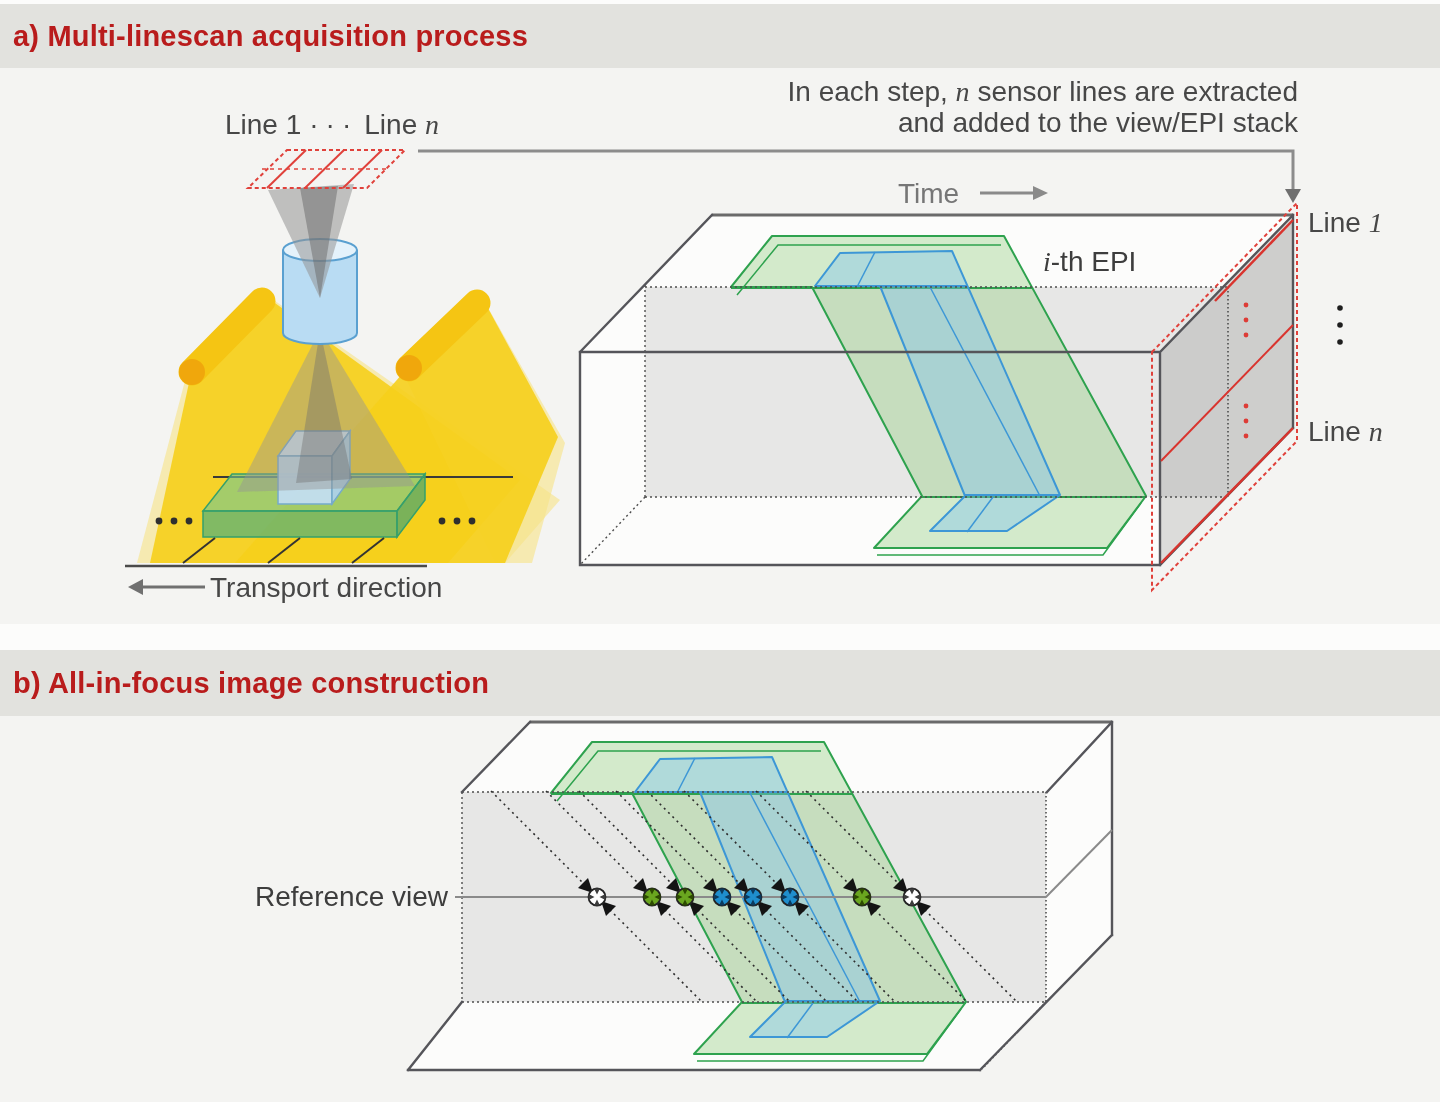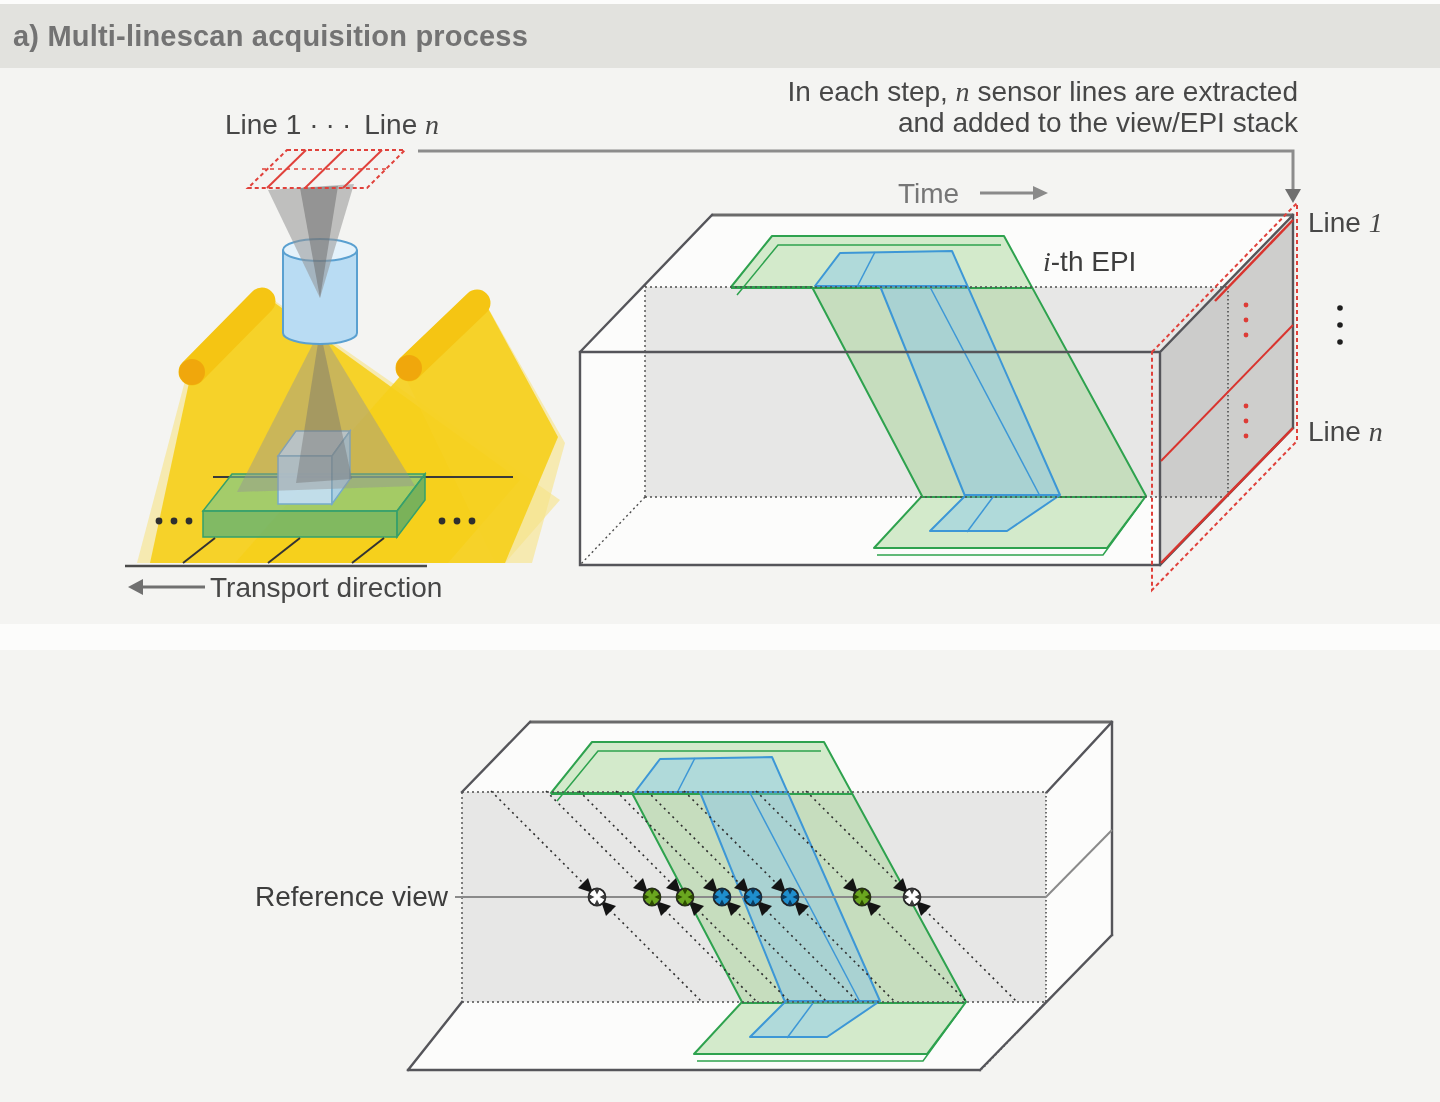--- a/index.html
+++ b/index.html
@@ -1,20 +1,20 @@
 <!DOCTYPE html>
 <html><head>
 <meta charset="utf-8">
 <style>
   html,body{margin:0;padding:0;background:#ffffff;}
   .page{position:relative;width:1440px;height:1102px;background:#f4f4f2;overflow:hidden;
         font-family:"Liberation Sans",sans-serif;}
   .strip{position:absolute;left:0;width:1440px;background:#fcfcfb;}
   .band{position:absolute;left:0;width:1440px;background:#e2e2de;display:flex;align-items:center;}
-  .band .title{font-weight:bold;font-size:29px;color:#737373;padding-left:13px;letter-spacing:.2px;}
+  .band .title{font-weight:bold;font-size:29px;color:#b91c1c;padding-left:13px;letter-spacing:.2px;}
   svg.art{position:absolute;left:0;top:0;}
   text{font-family:"Liberation Sans",sans-serif;}
   .lbl{font-size:28px;fill:#474747;}
   .lbl-dk{font-size:28px;fill:#3d3d3d;}
   .lbl-gy{font-size:28px;fill:#767676;}
   .var{font-family:"Liberation Serif",serif;font-style:italic;}
   .dots{letter-spacing:7px;}
   .edge{stroke:#55555a;stroke-width:2.4;fill:none;stroke-linecap:square;}
   .edge-thick{stroke:#6a6a6a;stroke-width:3;fill:none;}
   .hid{stroke:#4e4e4e;stroke-width:1.4;fill:none;stroke-dasharray:2,3;}
@@ -283,14 +283,17 @@
 
     <text x="448" y="906" text-anchor="end" class="lbl-dk">Reference view</text>
   </g>
 </svg>
 
 <div class="strip" style="top:0;height:4px;"></div>
 <div class="band" style="top:4px;height:64px;">
   <span class="title">a) Multi-linescan acquisition process</span>
 </div>
 <div class="strip" style="top:624px;height:26px;"></div>
-
+<div class="band" style="top:650px;height:66px;">
+  <span class="title">b) All-in-focus image construction</span>
 </div>
 
+</div>
+
 </body></html>

